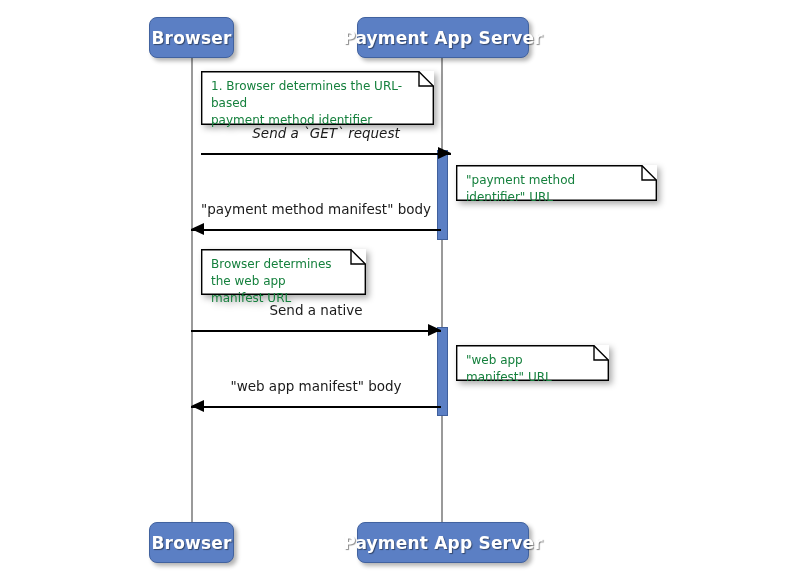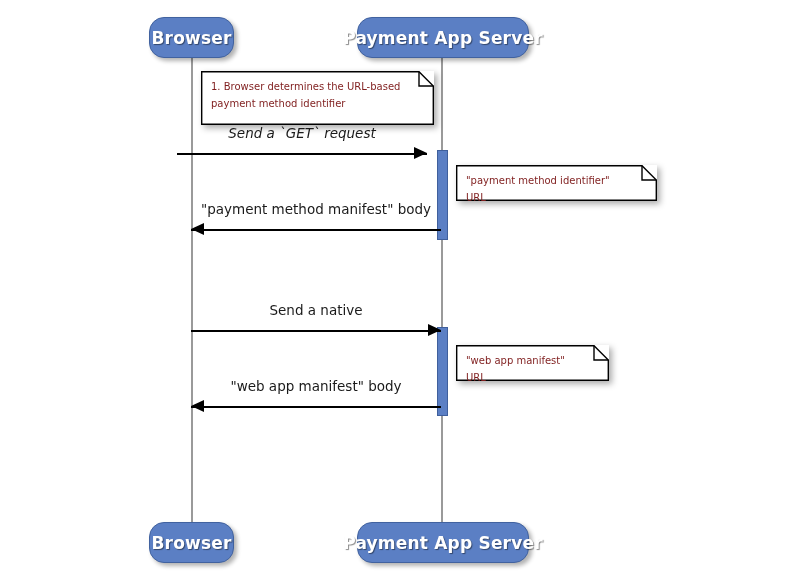--- a/index.html
+++ b/index.html
@@ -26,21 +26,21 @@
     position: absolute;
     width: 2px;
     background: #9a9a9a;
   }
 
   
   .participant {
     position: absolute;
     background: #5b7fc4;
     border: 1px solid #41629f;
-    border-radius: 15px;
+    border-radius: 8px;
     box-shadow: 3px 3px 4px rgba(0,0,0,0.30);
     display: flex;
     align-items: center;
     justify-content: center;
     box-sizing: border-box;
   }
   .participant .plabel {
     color: #ffffff;
     font-size: 17px;
     font-weight: bold;
@@ -109,23 +109,23 @@
     filter: drop-shadow(3px 3px 3px rgba(0,0,0,0.33));
   }
   .note-shape {
     position: absolute;
     left: 0; top: 0;
     width: 100%;
     height: 100%;
   }
   .note-text {
     position: relative;
-    font-size: 10px;
+    font-size: 12px;
     line-height: 17px;
-    color: #7f1d1d;
+    color: #15803d;
     padding: 7px 27px 6px 10px;
     white-space: pre-line;
   }
 </style>
 </head>
 <body>
 
 <div id="diagram">
 
   <div class="lifeline" style="left:191px; top:57px; height:466px;"></div>
@@ -150,40 +150,48 @@
 
   <div class="note" style="left:201px; top:71px; width:233px; height:54px;">
     <svg class="note-shape" viewBox="0 0 233 54" preserveAspectRatio="none">
       <path d="M0.7,0.7 L218,0.7 L232.3,15 L232.3,53.3 L0.7,53.3 Z" fill="#ffffff" stroke="#000000" stroke-width="1.4"></path>
       <path d="M218,0.7 L218,15 L232.3,15" fill="none" stroke="#000000" stroke-width="1.4"></path>
     </svg>
     <div class="note-text">1. Browser determines the URL-based
 payment method identifier</div>
   </div>
 
-  <div class="message" style="left:177px; top:143px; width:250px;font-style:italic;">
+  <div class="message" style="left:201px; top:143px; width:250px;font-style:italic;">
     <div class="msg-label">Send a `GET` request</div>
     <div class="msg-line"></div>
     <div class="msg-arrow right"></div>
   </div>
 
   <div class="note" style="left:456px; top:165px; width:201px; height:36px;">
     <svg class="note-shape" viewBox="0 0 201 36" preserveAspectRatio="none">
       <path d="M0.7,0.7 L186,0.7 L200.3,15 L200.3,35.3 L0.7,35.3 Z" fill="#ffffff" stroke="#000000" stroke-width="1.4"></path>
       <path d="M186,0.7 L186,15 L200.3,15" fill="none" stroke="#000000" stroke-width="1.4"></path>
     </svg>
     <div class="note-text">"payment method identifier" URL</div>
   </div>
 
   <div class="message" style="left:191px; top:219px; width:250px;">
     <div class="msg-label">"payment method manifest" body</div>
     <div class="msg-line"></div>
     <div class="msg-arrow left"></div>
   </div>
 
+  <div class="note" style="left:201px; top:249px; width:165px; height:46px;">
+    <svg class="note-shape" viewBox="0 0 165 46" preserveAspectRatio="none">
+      <path d="M0.7,0.7 L150,0.7 L164.3,15 L164.3,45.3 L0.7,45.3 Z" fill="#ffffff" stroke="#000000" stroke-width="1.4"></path>
+      <path d="M150,0.7 L150,15 L164.3,15" fill="none" stroke="#000000" stroke-width="1.4"></path>
+    </svg>
+    <div class="note-text">Browser determines
+the web app manifest URL</div>
+  </div>
 
   <div class="message" style="left:191px; top:320px; width:250px;">
     <div class="msg-label">Send a native</div>
     <div class="msg-line"></div>
     <div class="msg-arrow right"></div>
   </div>
 
   <div class="note" style="left:456px; top:345px; width:153px; height:36px;">
     <svg class="note-shape" viewBox="0 0 153 36" preserveAspectRatio="none">
       <path d="M0.7,0.7 L138,0.7 L152.3,15 L152.3,35.3 L0.7,35.3 Z" fill="#ffffff" stroke="#000000" stroke-width="1.4"></path>

